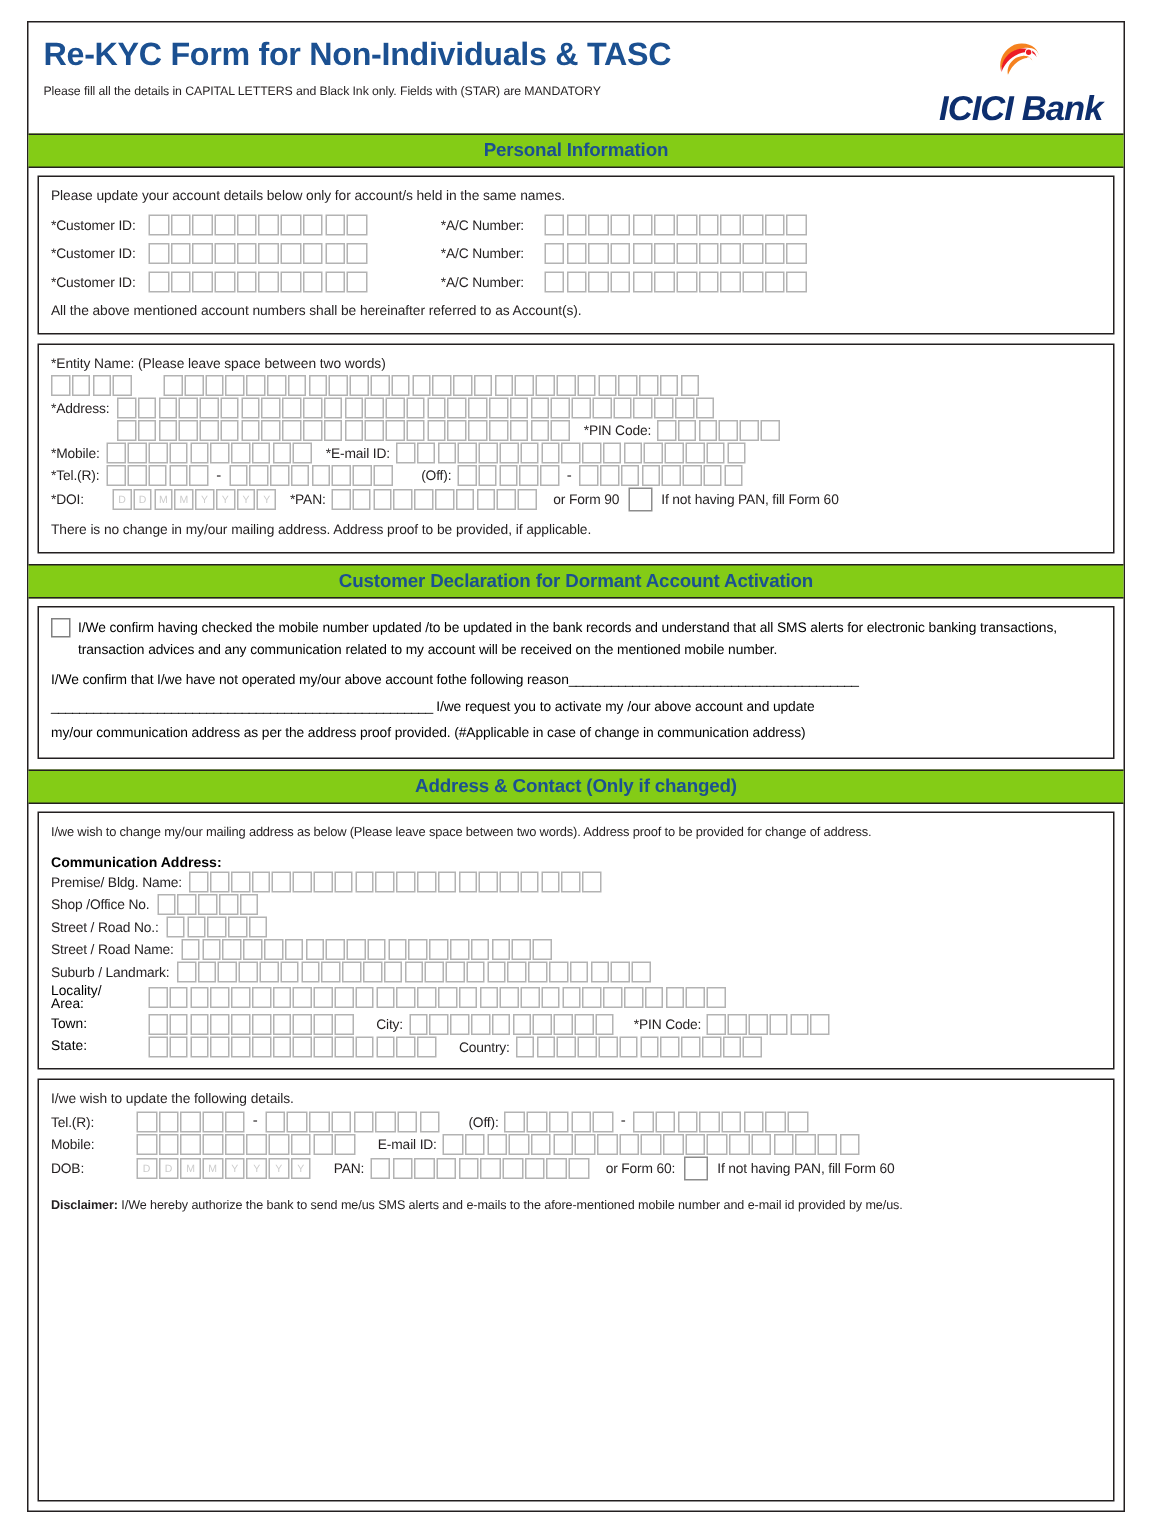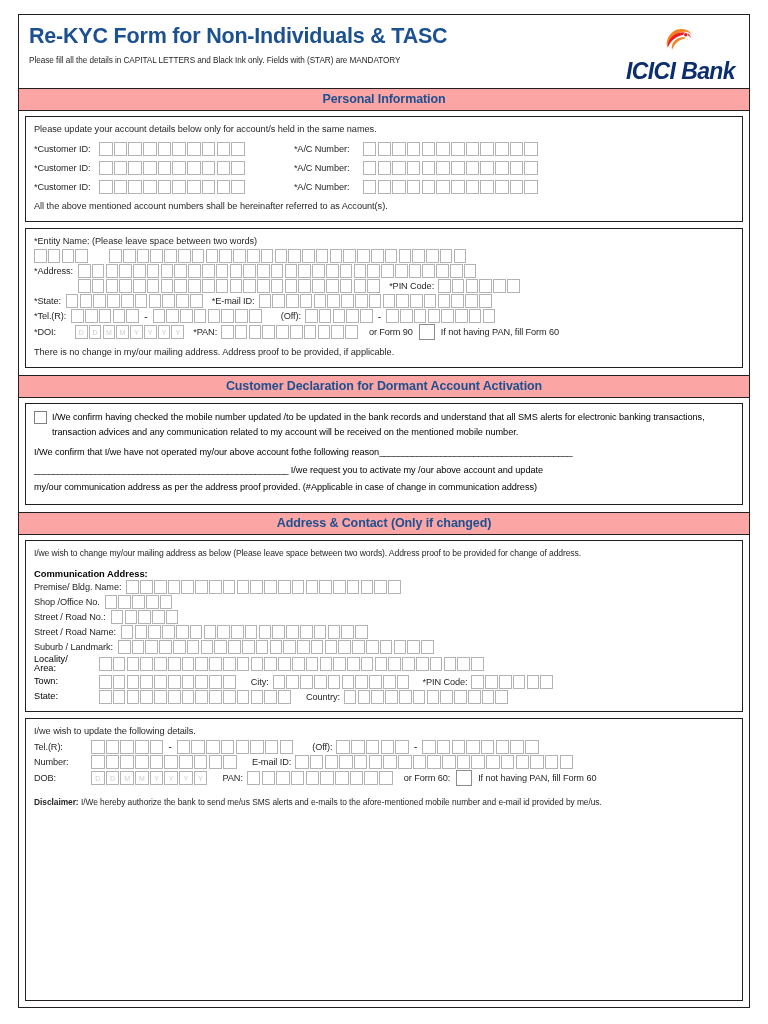--- a/index.html
+++ b/index.html
@@ -59,21 +59,21 @@
     font-size: 23px;
     color: #0d2e6e;
     font-style: italic;
     letter-spacing: -0.6px;
     line-height: 1;
   }
   .logo-text .bk { font-style: italic; }
 
   
   .band {
-    background: #fca5a5;
+    background: #84cc16;
     border-top: 1.2px solid #231f20;
     border-bottom: 1.2px solid #231f20;
     color: #1b5091;
     font-weight: bold;
     font-size: 12.5px;
     text-align: center;
     padding: 3px 0 4px 0;
     letter-spacing: -0.1px;
   }
 
@@ -394,21 +394,21 @@
             <span class="bx xs"></span>
             <span class="bx xs"></span>
             <span class="bx xs"></span>
             <span class="bx xs"></span>
             <span class="bx xs"></span>
             <span class="bx xs"></span>
           </div>
     </div>
 
     <div class="row t2">
-      <div class="lbl">*State:</div>
+      <div class="lbl">*Mobile:</div>
       <div class="boxes" id="mob1">
             <span class="bx xs"></span>
             <span class="bx xs"></span>
             <span class="bx xs"></span>
             <span class="bx xs"></span>
             <span class="bx xs"></span>
             <span class="bx xs"></span>
             <span class="bx xs"></span>
             <span class="bx xs"></span>
             <span class="bx xs"></span>
@@ -772,21 +772,21 @@
             <span class="bx sm"></span>
             <span class="bx sm"></span>
             <span class="bx sm"></span>
             <span class="bx sm"></span>
             <span class="bx sm"></span>
             <span class="bx sm"></span>
           </div>
     </div>
 
     <div class="row t2">
-      <div class="lbl w52">Number:</div>
+      <div class="lbl w52">Mobile:</div>
       <div class="boxes" id="u-mob">
             <span class="bx sm"></span>
             <span class="bx sm"></span>
             <span class="bx sm"></span>
             <span class="bx sm"></span>
             <span class="bx sm"></span>
             <span class="bx sm"></span>
             <span class="bx sm"></span>
             <span class="bx sm"></span>
             <span class="bx sm"></span>

